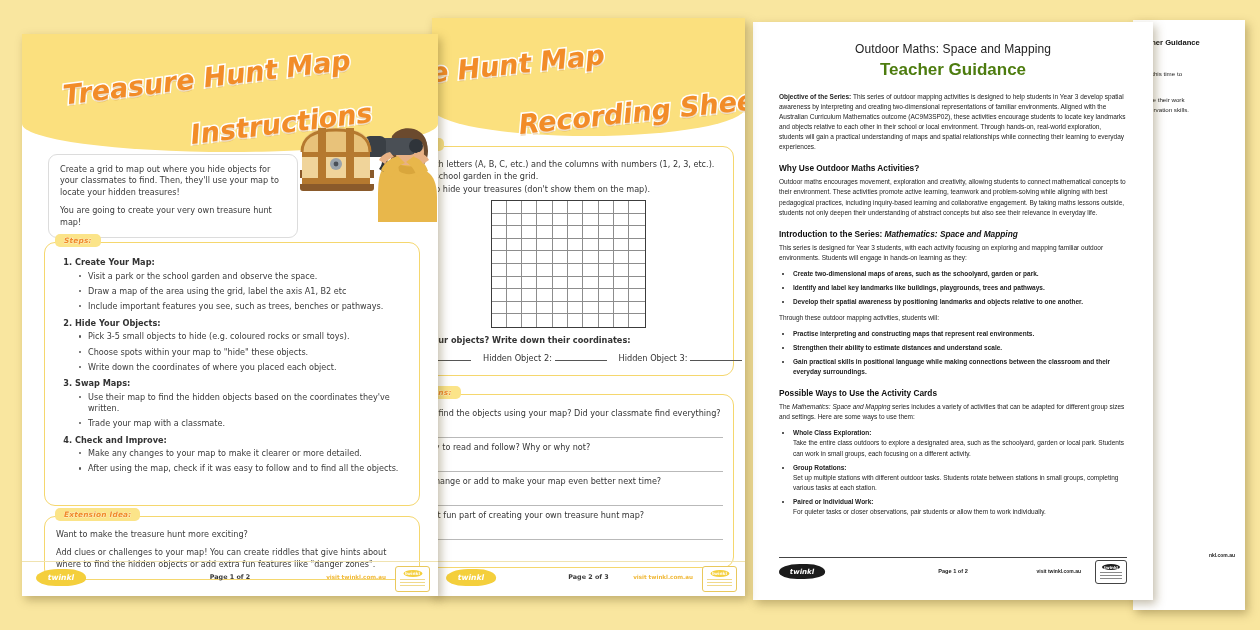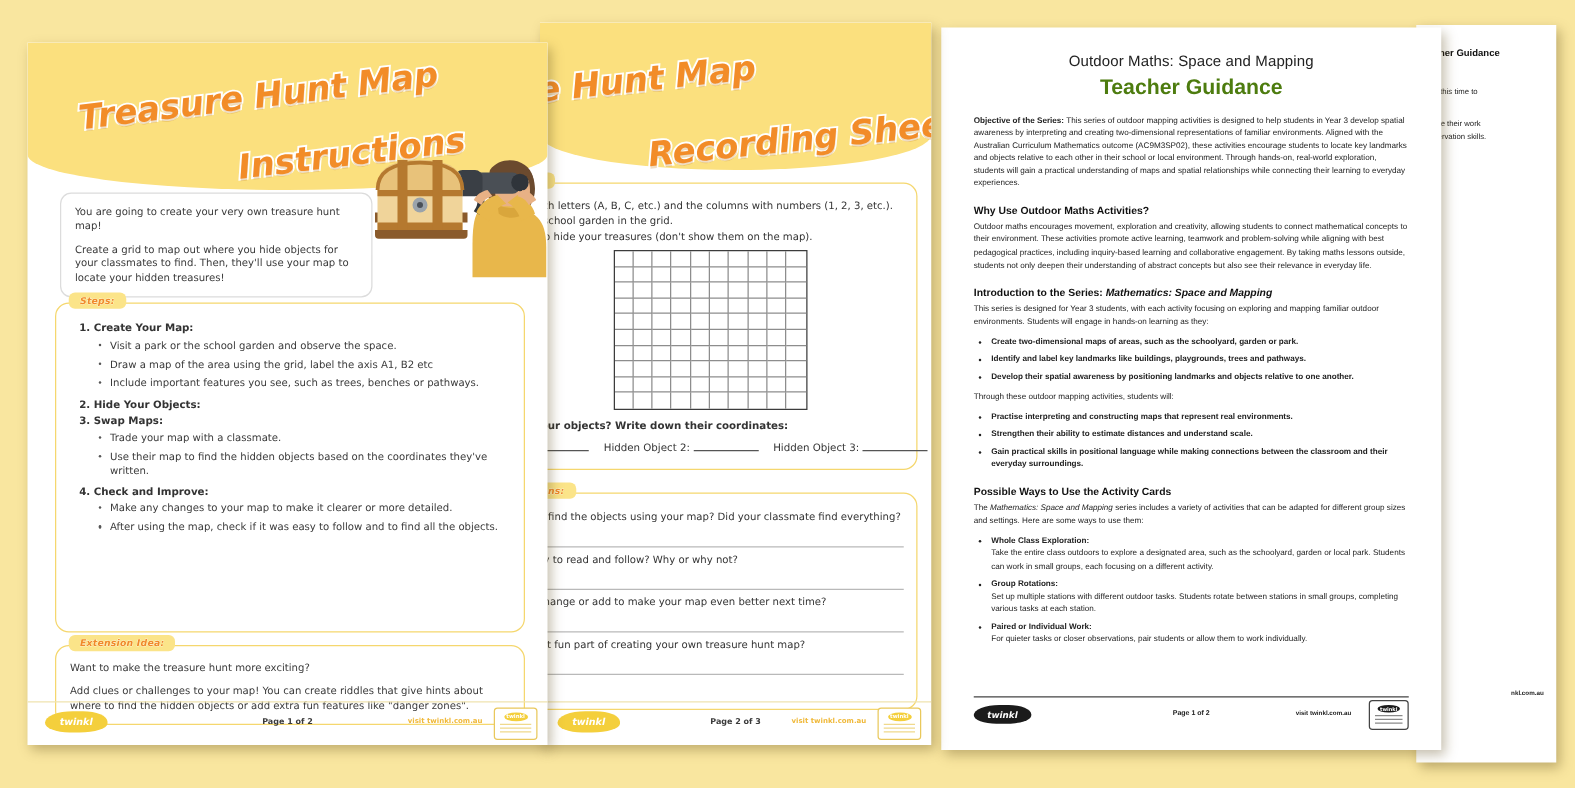--- a/index.html
+++ b/index.html
@@ -509,44 +509,49 @@
       <path d="M8 70h68v8H8z" fill="#b5792f"></path>
       <path d="M24 20h8v58h-8zM52 20h8v58h-8z" fill="#b5792f"></path>
       <path d="M8 44c0-13 10-22 34-22s34 9 34 22" fill="none" stroke="#b5792f" stroke-width="3"></path>
       <circle cx="42" cy="56" r="6" fill="#9aa3ab"></circle>
       <circle cx="42" cy="56" r="2.4" fill="#4a5058"></circle>
       <path d="M8 22h68" stroke="none"></path>
       <path d="M6 76h74v4a3 3 0 0 1-3 3H9a3 3 0 0 1-3-3z" fill="#8a5a2b"></path>
     </svg>
 
     <div class="intro-box">
+      <p>Create a grid to map out where you hide objects for your classmates to find. Then, they'll use your map to locate your hidden treasures!</p>
       <p>You are going to create your very own treasure hunt map!</p>
-      <p>Create a grid to map out where you hide objects for your classmates to find. Then, they'll use your map to locate your hidden treasures!</p>
     </div>
 
     <div class="panel" style="left:22px;top:208px;width:374px;height:262px;">
       <div class="tab">Steps:</div>
       <div class="panel-body">
         <ol class="steps">
           <li>
             <span>Create Your Map:</span>
             <ul class="sub">
               <li>Visit a park or the school garden and observe the space.</li>
               <li>Draw a map of the area using the grid, label the axis A1, B2 etc</li>
               <li>Include important features you see, such as trees, benches or pathways.</li>
             </ul>
           </li>
           <li>
             <span>Hide Your Objects:</span>
+            <ul class="sub">
+              <li>Pick 3-5 small objects to hide (e.g. coloured rocks or small toys).</li>
+              <li>Choose spots within your map to "hide" these objects.</li>
+              <li>Write down the coordinates of where you placed each object.</li>
+            </ul>
           </li>
           <li>
             <span>Swap Maps:</span>
             <ul class="sub">
+              <li>Use their map to find the hidden objects based on the coordinates they've written.</li>
               <li>Trade your map with a classmate.</li>
-              <li>Use their map to find the hidden objects based on the coordinates they've written.</li>
             </ul>
           </li>
           <li>
             <span>Check and Improve:</span>
             <ul class="sub">
               <li>Make any changes to your map to make it clearer or more detailed.</li>
               <li>After using the map, check if it was easy to follow and to find all the objects.</li>
             </ul>
           </li>
         </ol>

